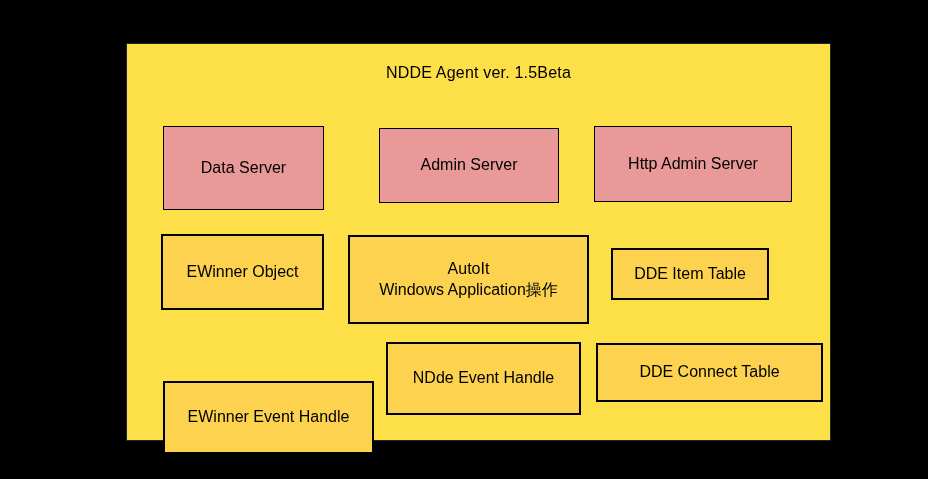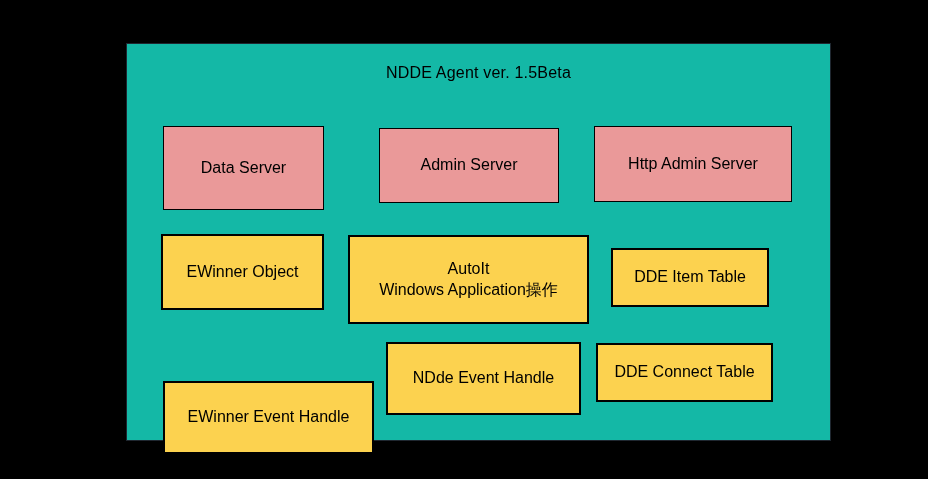--- a/index.html
+++ b/index.html
@@ -16,21 +16,21 @@
     width: 928px;
     height: 479px;
     background: #000000;
   }
   .container {
     position: absolute;
     left: 126px;
     top: 43px;
     width: 705px;
     height: 398px;
-    background: #14b8a6;
+    background: #fde047;
     border: 1px solid #1f2730;
     box-sizing: border-box;
     padding-left: 36px;
   }
   .diagram-title {
     position: absolute;
     left: 0;
     top: 20px;
     width: 100%;
     text-align: center;
@@ -58,25 +58,25 @@
     background: #fcd24f;
     border: 2px solid #000000;
   }
   
   .b-data-server   { left: 36px;  top: 82px;  width: 161px; height: 84px; }
   .b-admin-server  { left: 252px; top: 84px;  width: 180px; height: 75px; }
   .b-http-admin    { left: 467px; top: 82px;  width: 198px; height: 76px; }
   
   .b-ewinner-object{ left: 34px;  top: 190px; width: 163px; height: 76px; }
   .b-autoit        { left: 221px; top: 191px; width: 241px; height: 89px; }
-  .b-dde-item      { left: 484px; top: 204px; width: 158px; height: 59px; }
+  .b-dde-item      { left: 484px; top: 204px; width: 158px; height: 52px; }
   
   .b-ewinner-event { left: 36px;  top: 299px; width: 211px; height: 73px; margin-top: 38px; }
   .b-ndde-event    { left: 259px; top: 298px; width: 195px; height: 73px; }
-  .b-dde-connect   { left: 469px; top: 299px; width: 177px; height: 59px; }
+  .b-dde-connect   { left: 469px; top: 299px; width: 227px; height: 59px; }
 </style>
 </head>
 <body>
 
 <div class="stage">
   <div class="container">
 
     <div class="diagram-title">NDDE Agent ver. 1.5Beta</div>
 
     <div class="box red b-data-server">

